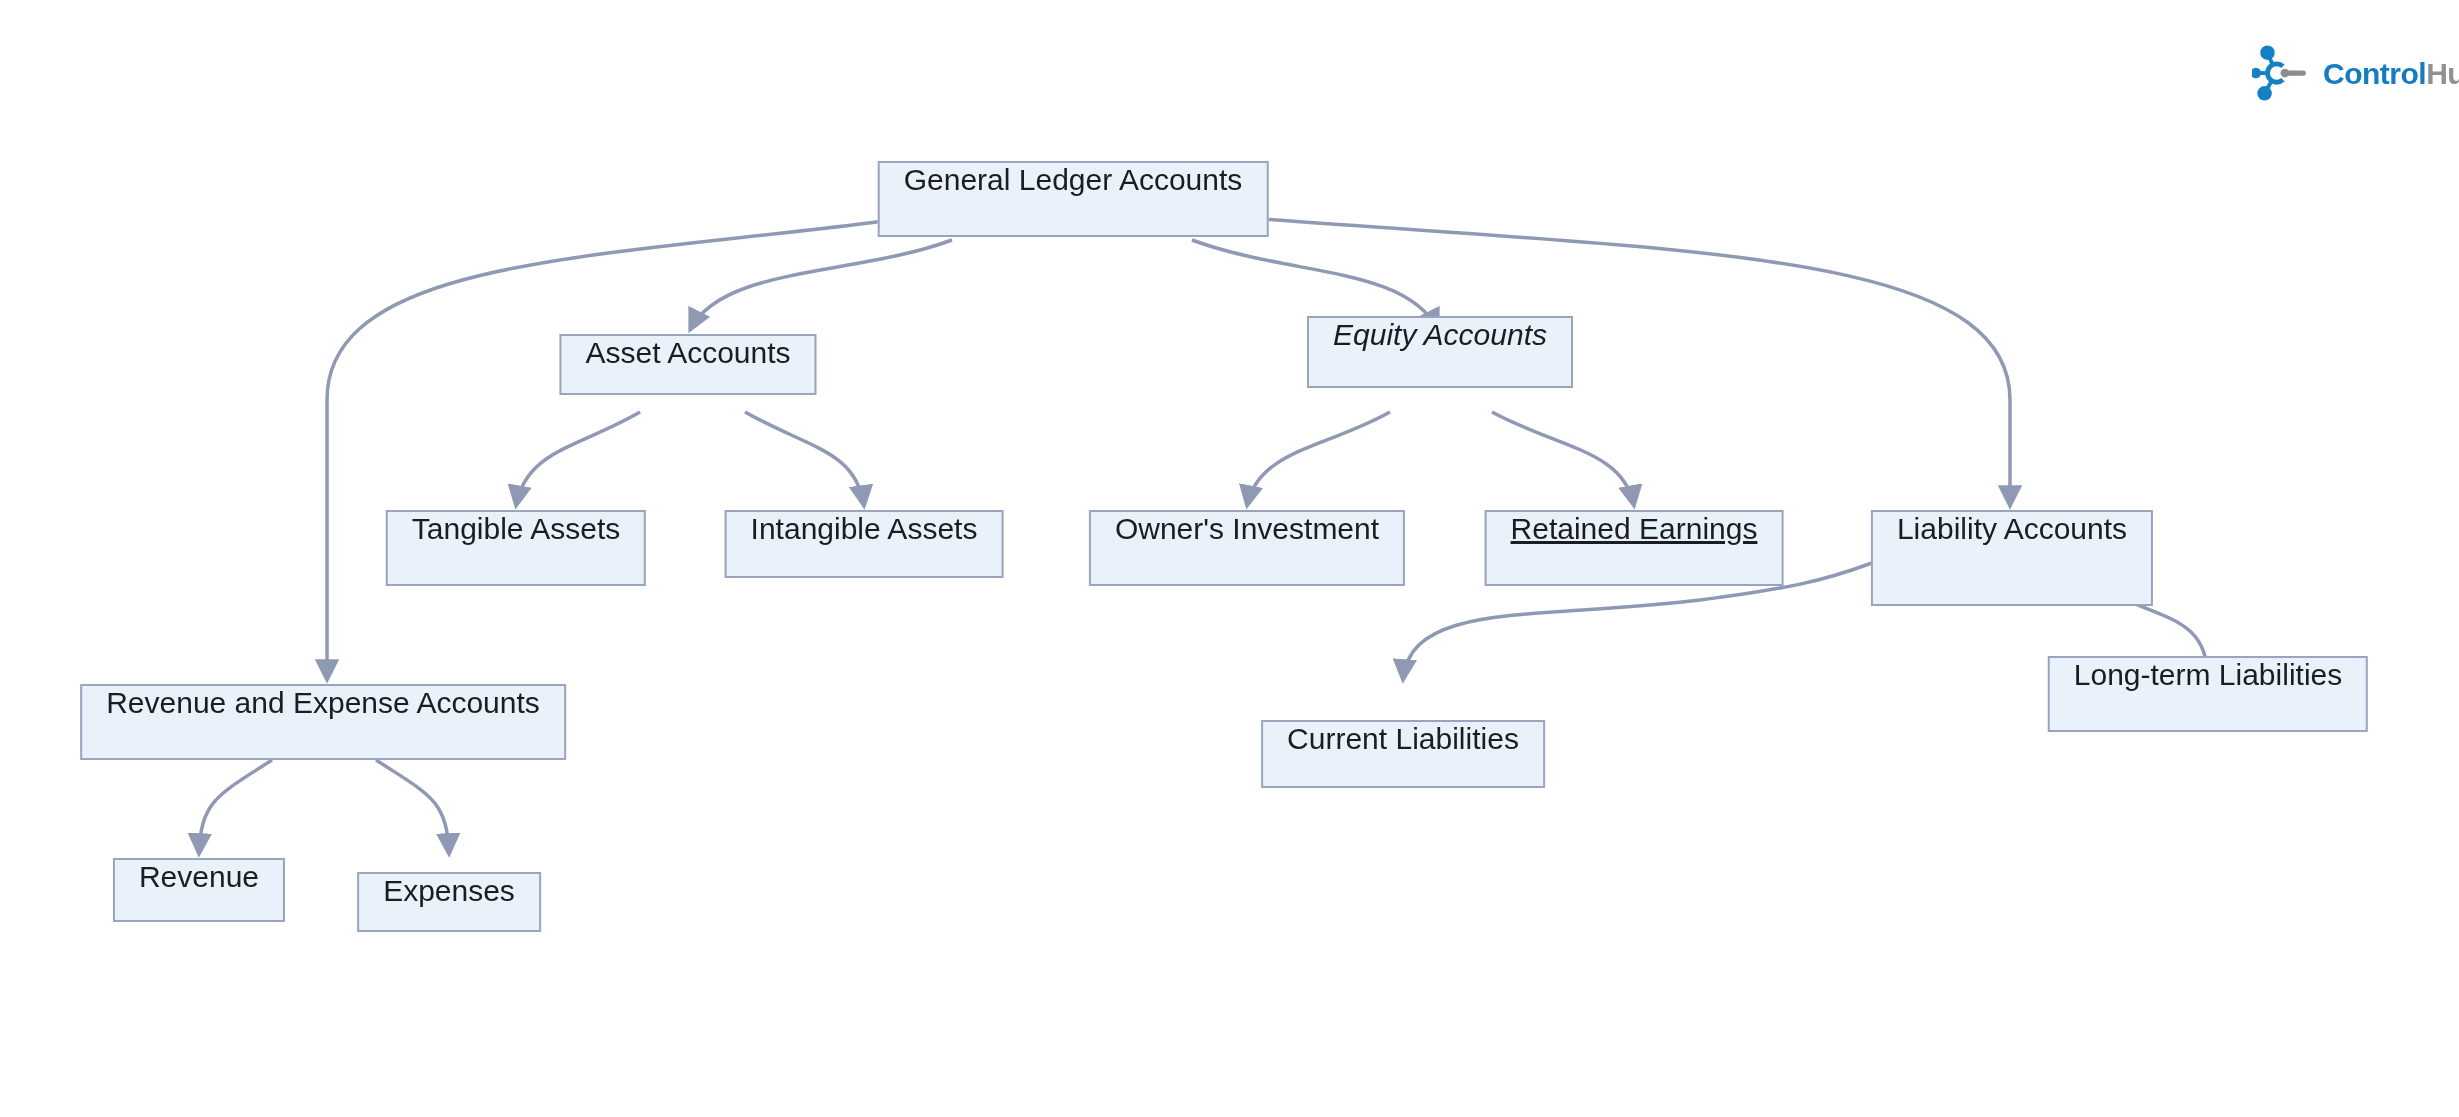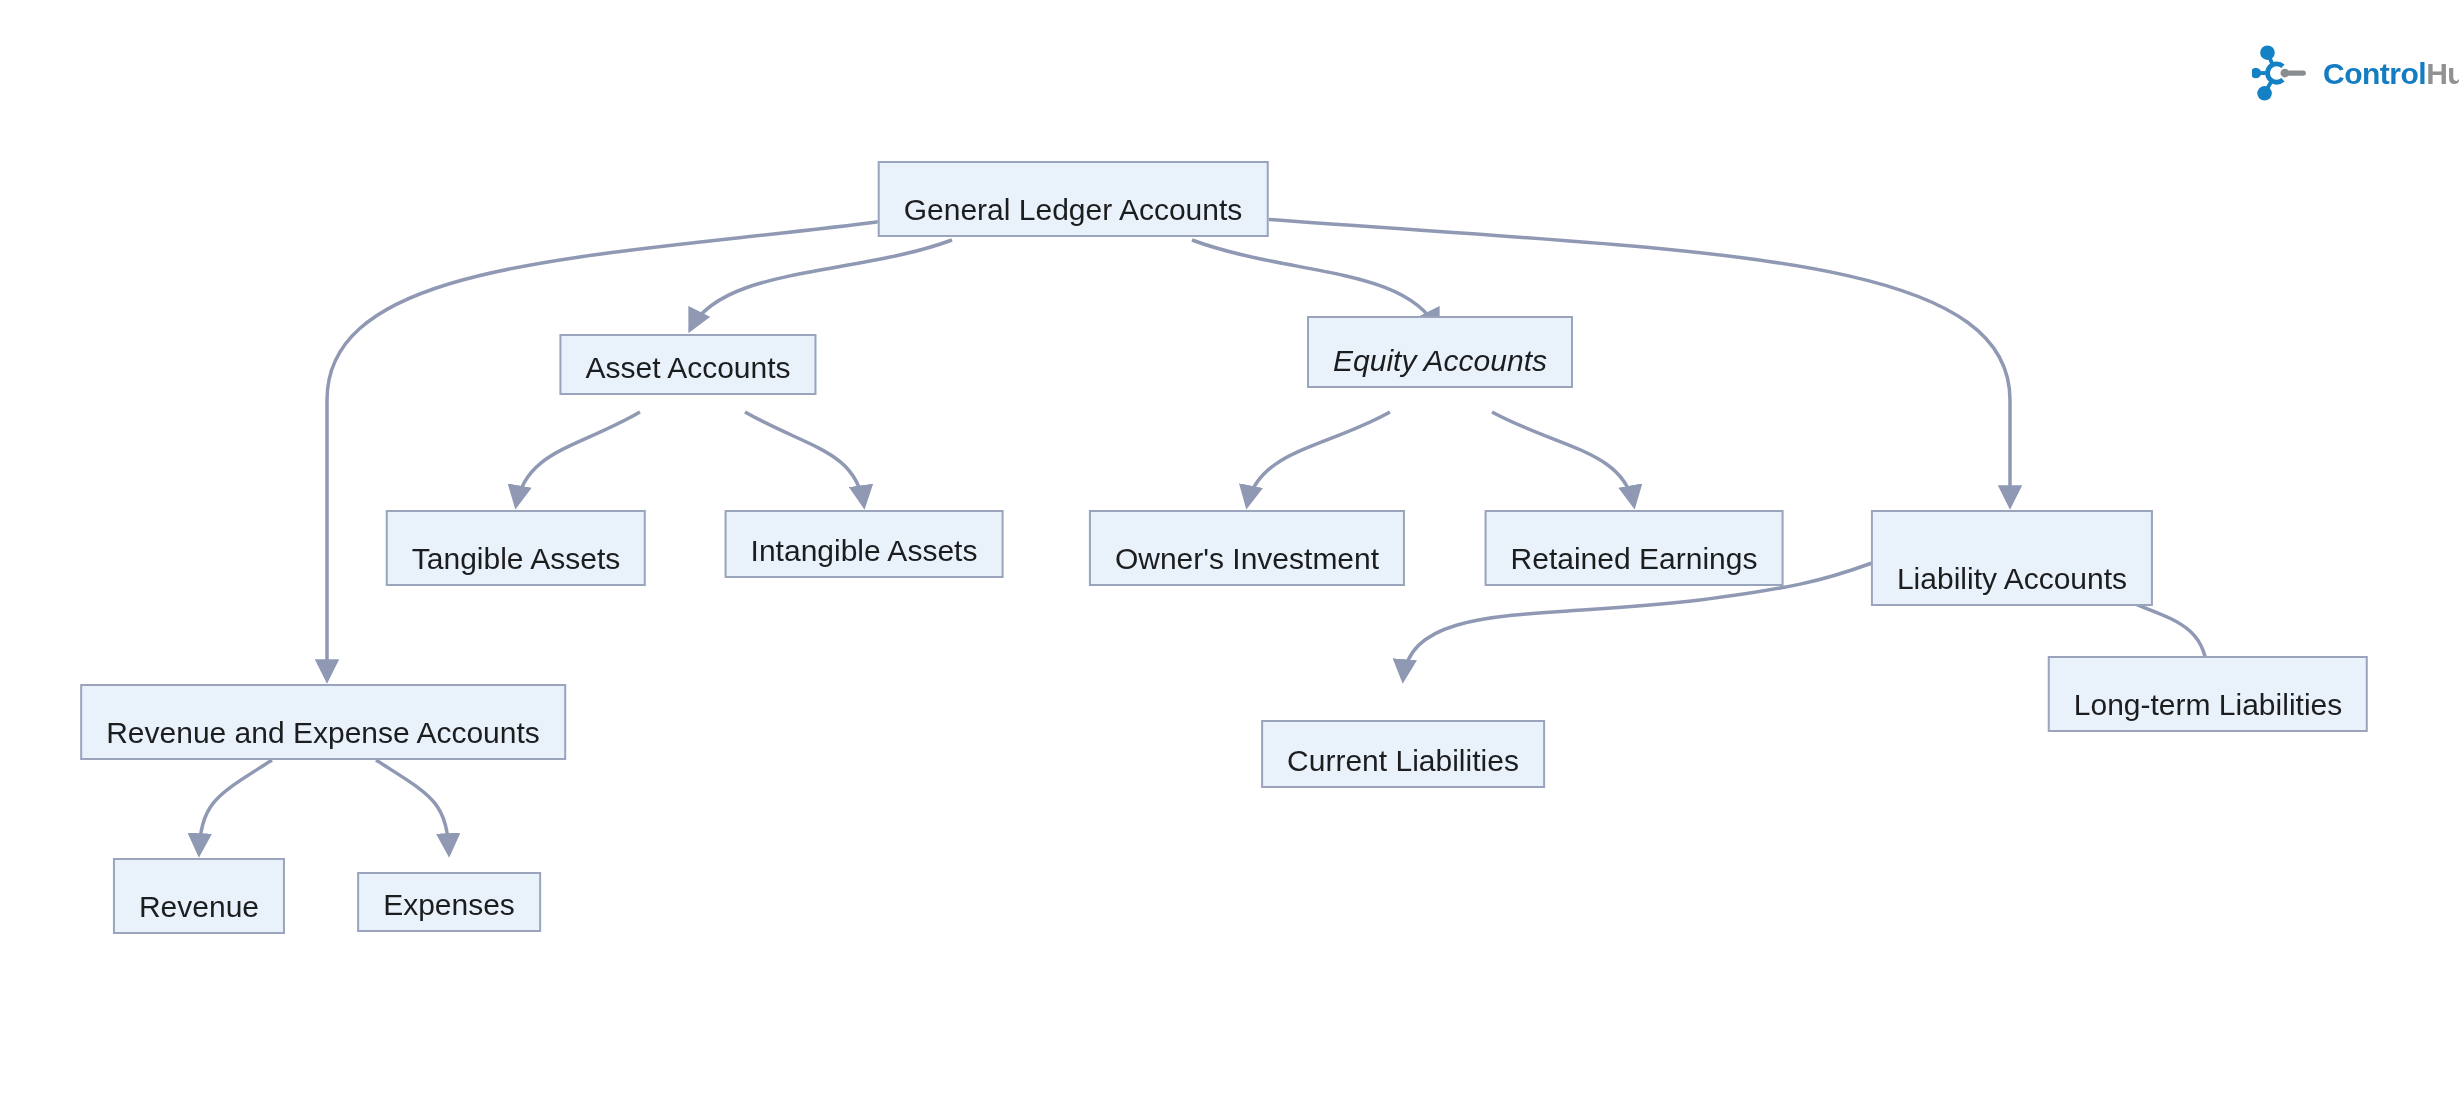--- a/index.html
+++ b/index.html
@@ -21,22 +21,22 @@
   svg.edges path.edge {
     fill: none;
     stroke: var(--edge-color, #9099B4);
     stroke-width: var(--edge-width, 3.5px);
   }
   .node {
     position: absolute;
     transform: translateX(-50%);
     height: 76px;
     box-sizing: border-box;
-    display: flex; align-items: flex-end; justify-content: center;
-    padding: 8px 24px;
+    display: flex; align-items: flex-start; justify-content: center;
+    padding: 0 24px;
     background: var(--node-fill, #E9F1FB);
     border: 2px solid var(--node-border, #9BA4BD);
     color: var(--node-text, #1c1d1f);
     font-size: 30px;
     white-space: nowrap;
   }
   .logo {
     position: absolute;
     top: 45px; left: 2252px;
     display: flex; align-items: center; gap: 13px;
@@ -87,36 +87,36 @@
       </div>
       <div class="node" style="left: 516px; top: 510px; height: 76px;">
         <span>Tangible Assets</span>
       </div>
       <div class="node" style="left: 864px; top: 510px; height: 68px;">
         <span>Intangible Assets</span>
       </div>
       <div class="node" style="left: 1247px; top: 510px; height: 76px;">
         <span>Owner's Investment</span>
       </div>
-      <div class="node" style="left: 1634px; top: 510px; height: 76px;">
+      <div class="node" style="left: 1634px; top: 510px; height: 76px; text-decoration: underline;">
         <span>Retained Earnings</span>
       </div>
       <div class="node" style="left: 2012px; top: 510px; height: 96px;">
         <span>Liability Accounts</span>
       </div>
       <div class="node" style="left: 323px; top: 684px; height: 76px;">
         <span>Revenue and Expense Accounts</span>
       </div>
       <div class="node" style="left: 1403px; top: 720px; height: 68px;">
         <span>Current Liabilities</span>
       </div>
       <div class="node" style="left: 2208px; top: 656px; height: 76px;">
         <span>Long-term Liabilities</span>
       </div>
-      <div class="node" style="left: 199px; top: 858px; height: 76px;">
+      <div class="node" style="left: 199px; top: 858px; height: 64px;">
         <span>Revenue</span>
       </div>
       <div class="node" style="left: 449px; top: 872px; height: 60px;">
         <span>Expenses</span>
       </div>
     </div>
 
   <div class="logo">
     <svg width="58" height="58" viewBox="0 0 60 60" xmlns="http://www.w3.org/2000/svg">
       <g class="logo-blue-stroke" stroke-width="4" fill="none" stroke="#1581C5">

